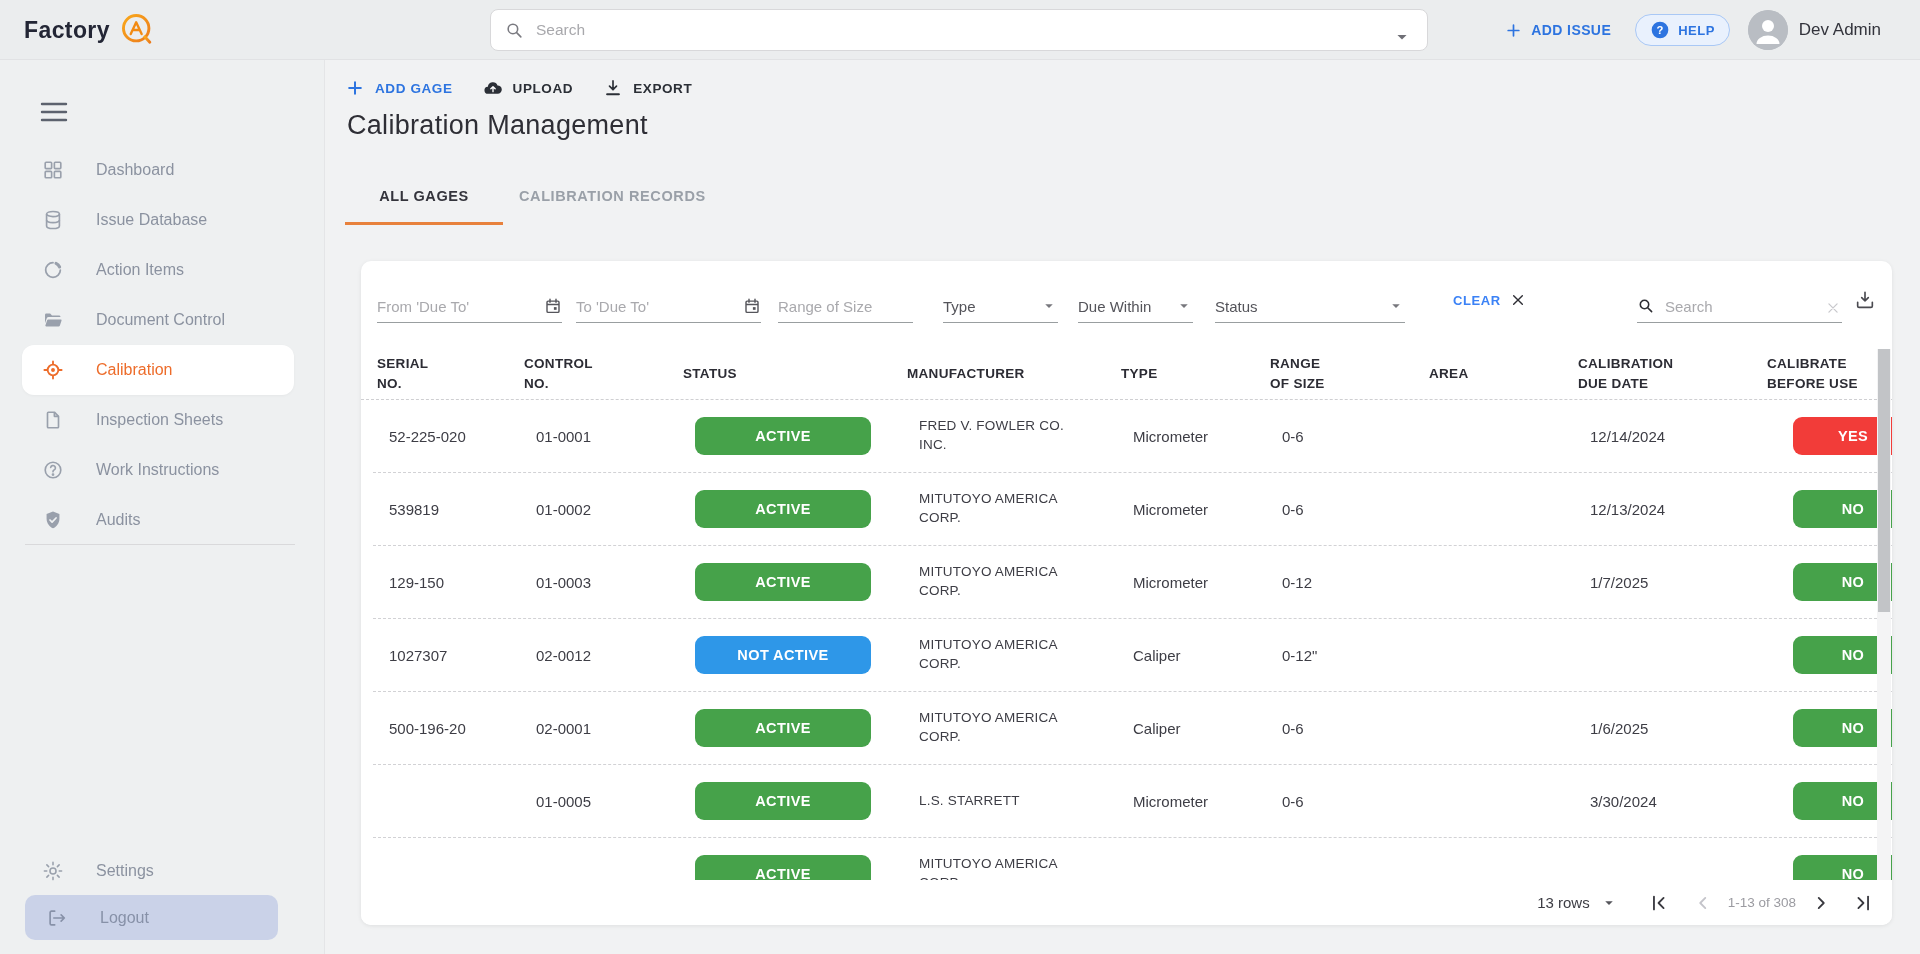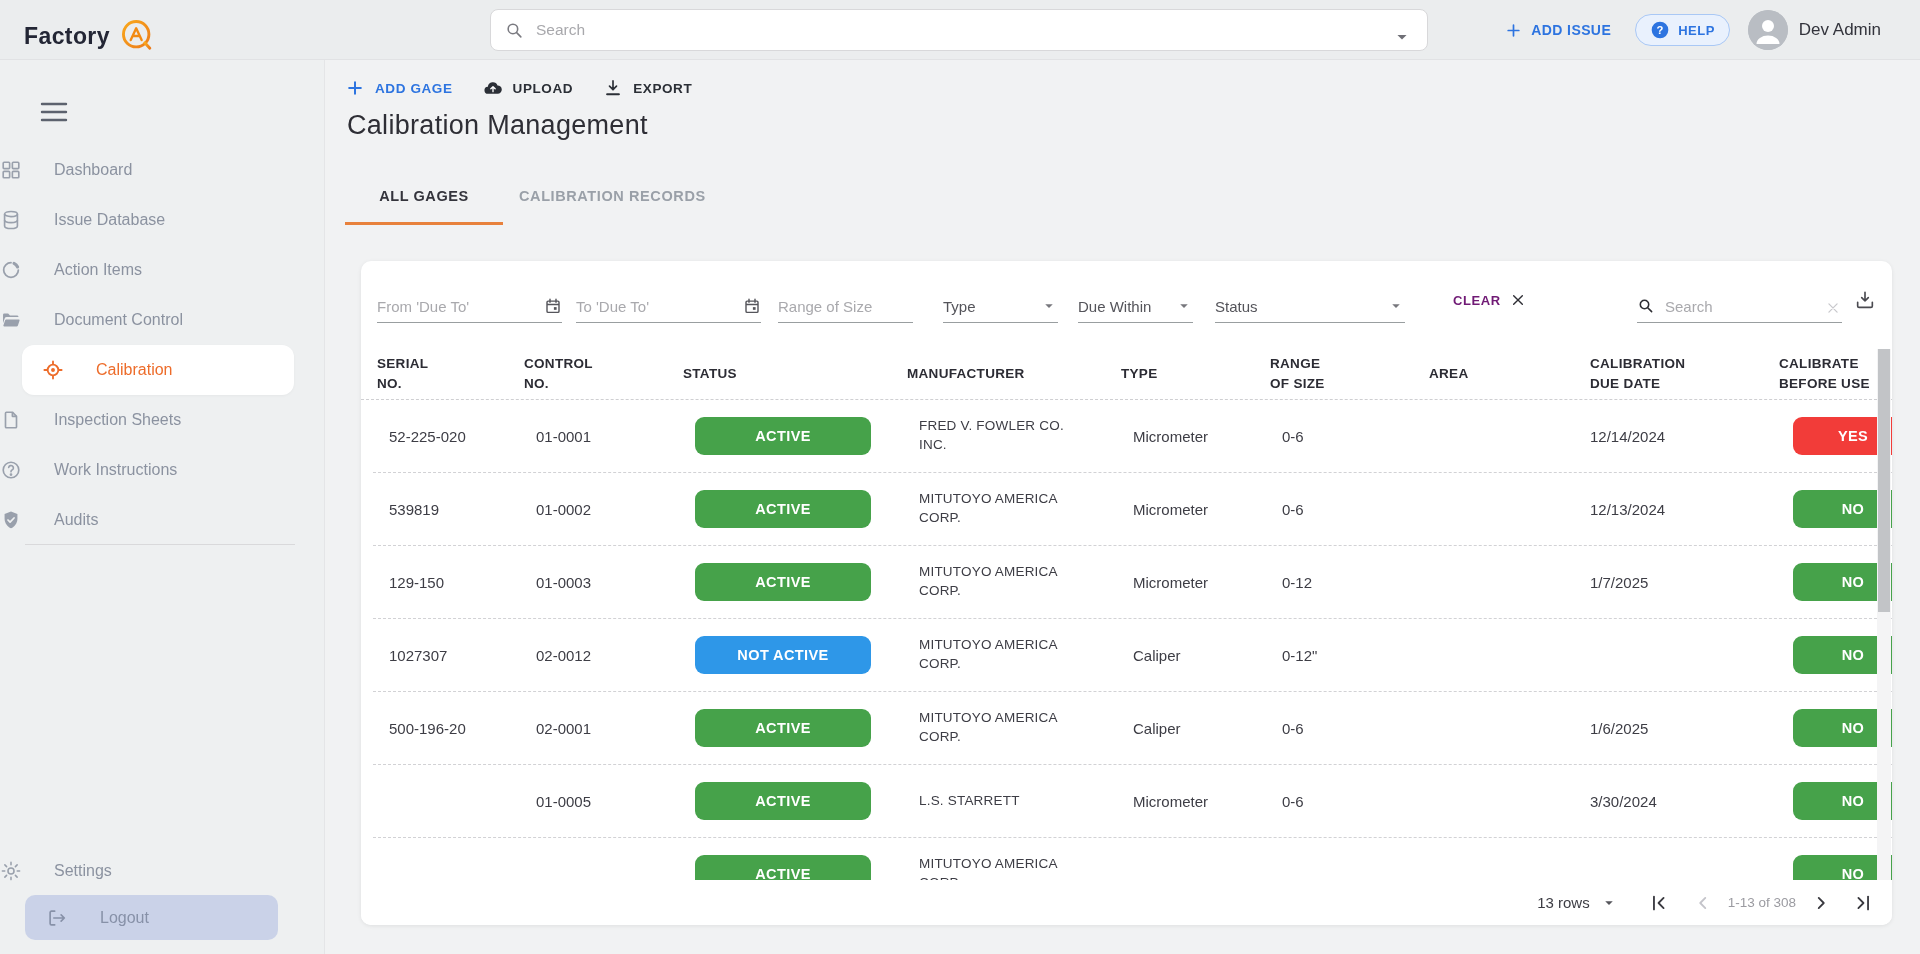--- a/index.html
+++ b/index.html
@@ -2,21 +2,21 @@
 <html><head>
 <meta charset="utf-8">
 <style>
   * { margin:0; padding:0; box-sizing:border-box; }
   html,body { width:1920px; height:954px; overflow:hidden; }
   body { font-family:"Liberation Sans", sans-serif; background:#eef0f1; position:relative; }
 
   
   .topbar { position:absolute; left:0; top:0; width:1920px; height:60px; background:#ebedee;
             border-bottom:1px solid #e1e2e4; z-index:30; }
-  .brand { position:absolute; left:24px; top:6px; height:60px; display:flex; align-items:center; gap:8px; }
+  .brand { position:absolute; left:24px; top:0; height:60px; display:flex; align-items:center; gap:8px; }
   .brand-text { font-size:23px; font-weight:700; color:#232635; letter-spacing:0.4px; }
   .brand-mark svg { width:40px; height:40px; display:block; }
   .top-search { position:absolute; left:490px; top:9px; width:938px; height:42px; background:#fff;
                 border:1px solid #d8d8da; border-radius:8px; display:flex; align-items:center; padding:0 44px 0 14px; }
   .top-search svg.mag { width:19px; height:19px; margin-right:12px; }
   .top-search input { border:none; outline:none; flex:1; font-size:15.5px; color:#444; background:transparent;
                       font-family:"Liberation Sans",sans-serif; }
   .top-search input::placeholder { color:#a8a8ac; }
   .top-search .caret { position:absolute; right:14px; top:16px; }
   .top-actions { position:absolute; right:39px; top:0; height:60px; display:flex; align-items:center; }
@@ -30,21 +30,21 @@
   .avatar { margin-left:18px; width:40px; height:40px; border-radius:50%; background:#b9bdc3; overflow:hidden; }
   .avatar svg { width:40px; height:40px; display:block; }
   .user-name { margin-left:11px; font-size:17px; color:#33343c; }
 
   
   .sidebar { position:absolute; left:0; top:60px; width:325px; bottom:0; background:#eef0f1;
              border-right:1px solid #e4e5e7; z-index:20; }
   .hamburger { position:absolute; left:40px; top:40px; width:28px; height:24px; cursor:pointer; }
   .hamburger svg { width:28px; height:24px; }
   .side-nav { position:absolute; top:85px; left:0; right:0; }
-  .nav-item { height:50px; display:flex; align-items:center; gap:32px;
+  .nav-item { height:50px; display:flex; align-items:center; padding-left:42px; gap:32px;
               color:#8b92a0; font-size:16px; cursor:pointer; }
   .nav-item .nicon { width:22px; height:22px; flex:0 0 22px; }
   .nav-item .nicon svg { width:22px; height:22px; display:block; }
   .nav-item.active { background:#ffffff; border-radius:12px; margin:0 30px 0 22px; padding-left:20px;
                      color:#ed6c2a; box-shadow:0 1px 3px rgba(0,0,0,0.04); }
   .side-divider { position:absolute; top:484px; left:25px; width:270px; height:1px; background:#d9d9db; }
   .side-footer-settings { position:absolute; top:786px; left:0; right:0; }
   .logout-item { position:absolute; top:835px; left:25px; width:253px; height:45px; background:#cad2e8;
                  border-radius:10px; display:flex; align-items:center; padding-left:21px; gap:32px;
                  color:#8791a8; font-size:16px; cursor:pointer; }
@@ -80,39 +80,39 @@
   .f-field input::placeholder { color:#a9a9ad; }
   .f-field svg { width:18px; height:18px; flex:0 0 18px; }
   .f-select { color:#54545a; cursor:pointer; }
   .f-w185 { width:185px; margin-right:14px; }
   .f-w185b { width:185px; margin-right:17px; }
   .f-w135 { width:135px; margin-right:30px; }
   .f-w115 { width:115px; margin-right:20px; }
   .f-w115b { width:115px; margin-right:22px; }
   .f-w190 { width:190px; }
   .clear-btn { margin-left:48px; display:flex; align-items:center; gap:9px; align-self:center;
-               font-size:13px; font-weight:700; letter-spacing:0.6px; color:#701a75; cursor:pointer; }
+               font-size:13px; font-weight:700; letter-spacing:0.6px; color:#3b82f6; cursor:pointer; }
   .clear-btn svg { width:16px; height:16px; }
   .f-spacer { flex:1; }
   .f-search { width:205px; margin-right:12px; }
   .f-search svg.mag { margin-right:10px; }
   .f-search svg.sx { width:14px; height:14px; }
   .dl-btn { align-self:center; cursor:pointer; }
   .dl-btn svg { width:22px; height:22px; display:block; }
 
   
   .grid-row { display:grid; grid-template-columns:123px 135px 200px 190px 125px 135px 125px 165px 150px minmax(0,1fr);
               padding:0 16px; align-items:center;gap:24px; }
   .thead { position:absolute; top:88px; left:0; right:0; height:51px;
            border-bottom:1px dashed #cfcfd2; }
   .th { font-size:13.5px; font-weight:700; color:#2c2c34; letter-spacing:0.3px; line-height:1.5; }
   .th span { display:block; }
   .th.w60 span { max-width:62px; }
   .th.w70 span { max-width:72px; }
-  .th.w110 span { max-width:112px;margin-left:12px; }
+  .th.w110 span { max-width:112px; }
   .th-actions span { max-width:140px; text-align:center; }
   .tbody { position:absolute; top:139px; left:0; right:0; height:480px; overflow:hidden; }
   .trow { height:73px; border-bottom:1px dashed #d2d2d5;margin-left:12px; }
   .td { font-size:15px; color:#3d3d45; }
   .td.manuf { font-size:13.5px; max-width:165px; line-height:1.4; letter-spacing:0.2px; }
   .pill { display:inline-flex; align-items:center; justify-content:center; color:#fff; font-weight:700;
           font-size:14.5px; letter-spacing:0.4px; height:38px; border-radius:9px; }
   .pill.status { width:176px; }
   .pill.cbu { width:120px; margin-left:14px; }
   .actions { display:flex; align-items:center; gap:13px; padding-left:8px; }

